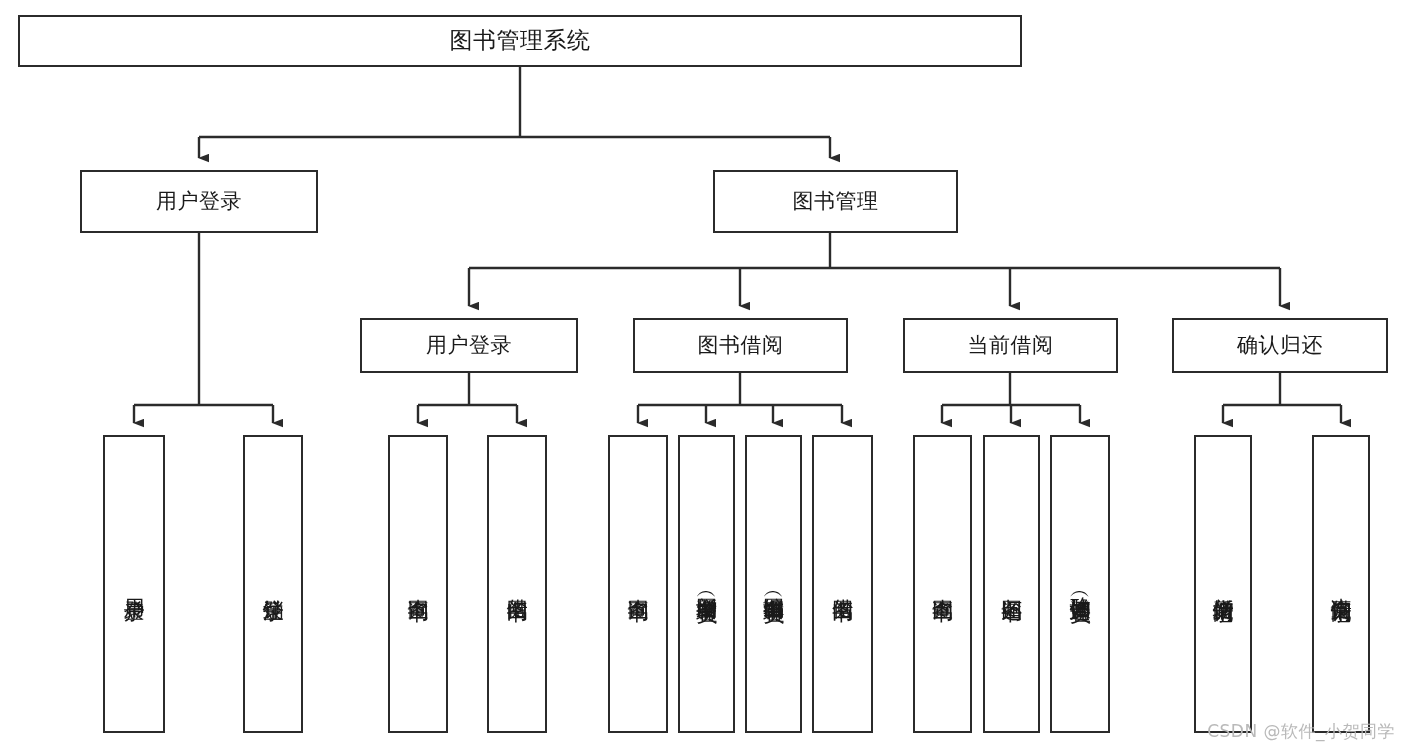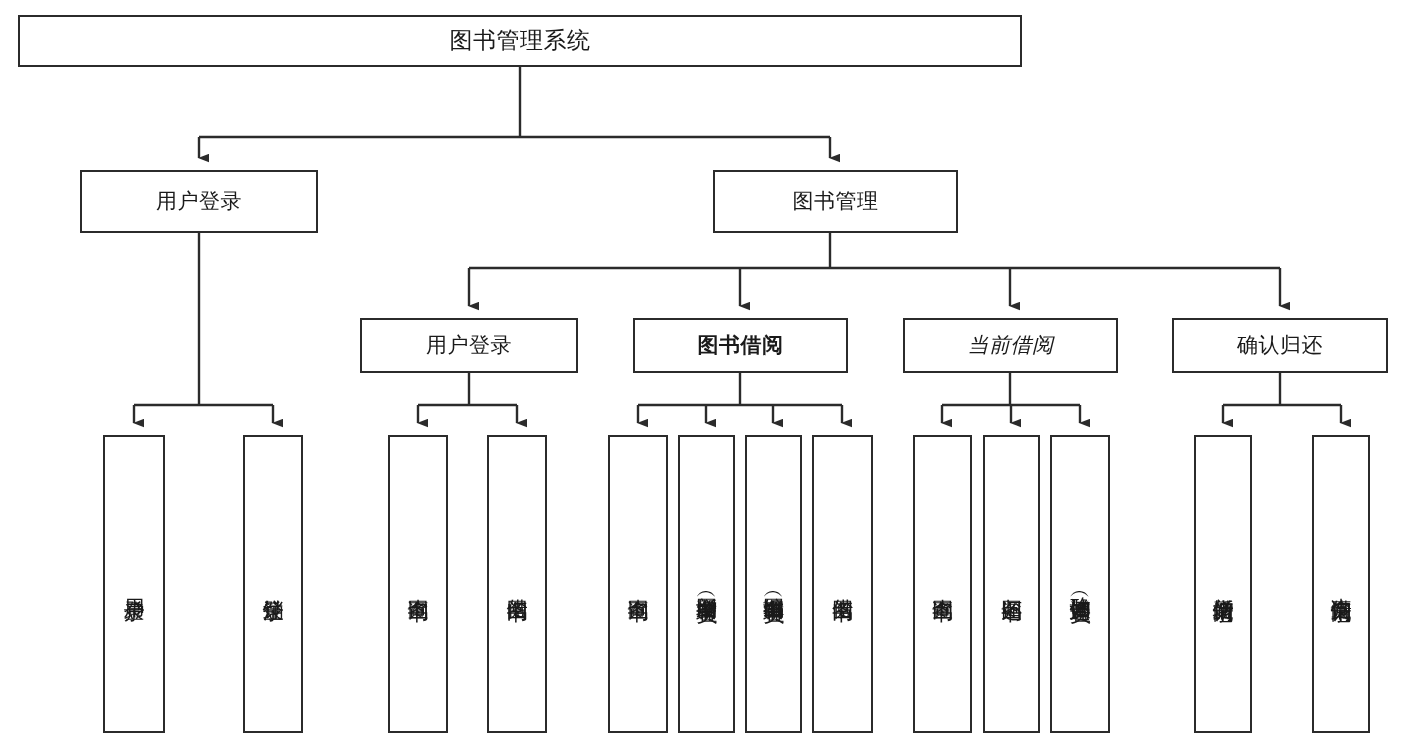--- a/index.html
+++ b/index.html
@@ -119,24 +119,24 @@
       </div>
       <div class="node-box" style="left: 80px; top: 170px; width: 238px; height: 63px;">
         <span class="node-label-h">用户登录</span>
       </div>
       <div class="node-box" style="left: 713px; top: 170px; width: 245px; height: 63px;">
         <span class="node-label-h">图书管理</span>
       </div>
       <div class="node-box" style="left: 360px; top: 318px; width: 218px; height: 55px;">
         <span class="node-label-h">用户登录</span>
       </div>
-      <div class="node-box" style="left: 633px; top: 318px; width: 215px; height: 55px; font-weight: bold;">
+      <div class="node-box" style="left: 633px; top: 318px; width: 215px; height: 55px;">
         <span class="node-label-h">图书借阅</span>
       </div>
-      <div class="node-box" style="left: 903px; top: 318px; width: 215px; height: 55px; font-style: italic;">
+      <div class="node-box" style="left: 903px; top: 318px; width: 215px; height: 55px;">
         <span class="node-label-h">当前借阅</span>
       </div>
       <div class="node-box" style="left: 1172px; top: 318px; width: 216px; height: 55px;">
         <span class="node-label-h">确认归还</span>
       </div>
       <div class="node-box" style="left: 103px; top: 435px; width: 62px; height: 298px;">
         <span class="node-label-v">用户登录</span>
       </div>
       <div class="node-box" style="left: 243px; top: 435px; width: 60px; height: 298px;">
         <span class="node-label-v">注销登录</span>
@@ -169,14 +169,15 @@
         <span class="node-label-v">确认归还（管理员）</span>
       </div>
       <div class="node-box" style="left: 1194px; top: 435px; width: 58px; height: 298px;">
         <span class="node-label-v">新增借阅记录</span>
       </div>
       <div class="node-box" style="left: 1312px; top: 435px; width: 58px; height: 298px;">
         <span class="node-label-v">查询借阅记录</span>
       </div>
     </div>
 
+  <div class="watermark">CSDN @软件_小贺同学</div>
 
 </div>
 
 </body></html>

